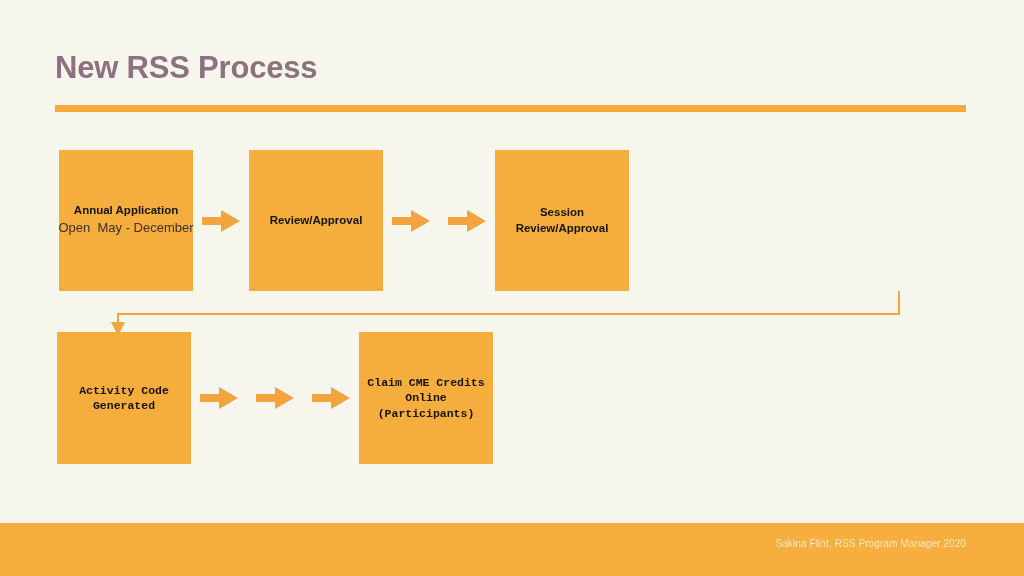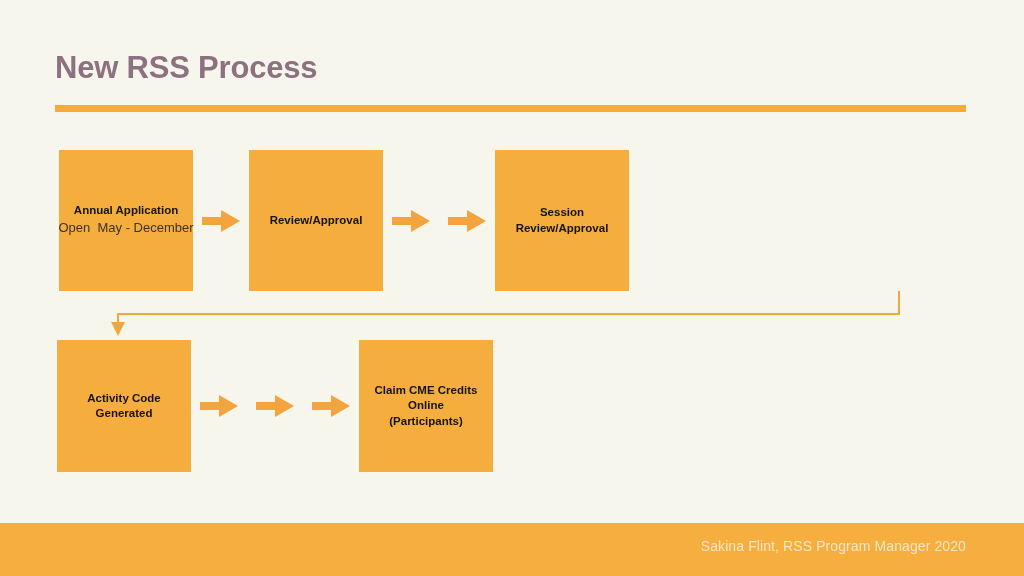--- a/index.html
+++ b/index.html
@@ -54,21 +54,21 @@
     background: #F5AB3C;
   }
 
   
   .row {
     position: absolute;
     display: flex;
     align-items: center;
   }
   .row-1 { left: 59px; top: 150px; height: 141px; justify-content: flex-end; }
-  .row-2 { left: 57px; top: 340px; height: 132px; }
+  .row-2 { left: 57px; top: 332px; height: 132px; font-family: Liberation Mono, monospace; }
 
   .node {
     background: #F5AE3E;
     display: flex;
     align-items: center;
     justify-content: center;
     text-align: center;
     box-sizing: border-box;
     padding: 4px 6px;
   }
@@ -168,21 +168,21 @@
     left: 0;
     bottom: 0;
     width: 1024px;
     height: 53px;
     background: #F6AE3E;
   }
   .footer-text {
     position: absolute;
     right: 58px;
     top: 15px;
-    font-size: 14px;
+    font-size: 10px;
     color: #FBE7C7;
     letter-spacing: 0.1px;
     white-space: nowrap;
   }
 </style>
 </head>
 <body>
 
 <div class="slide">
 

